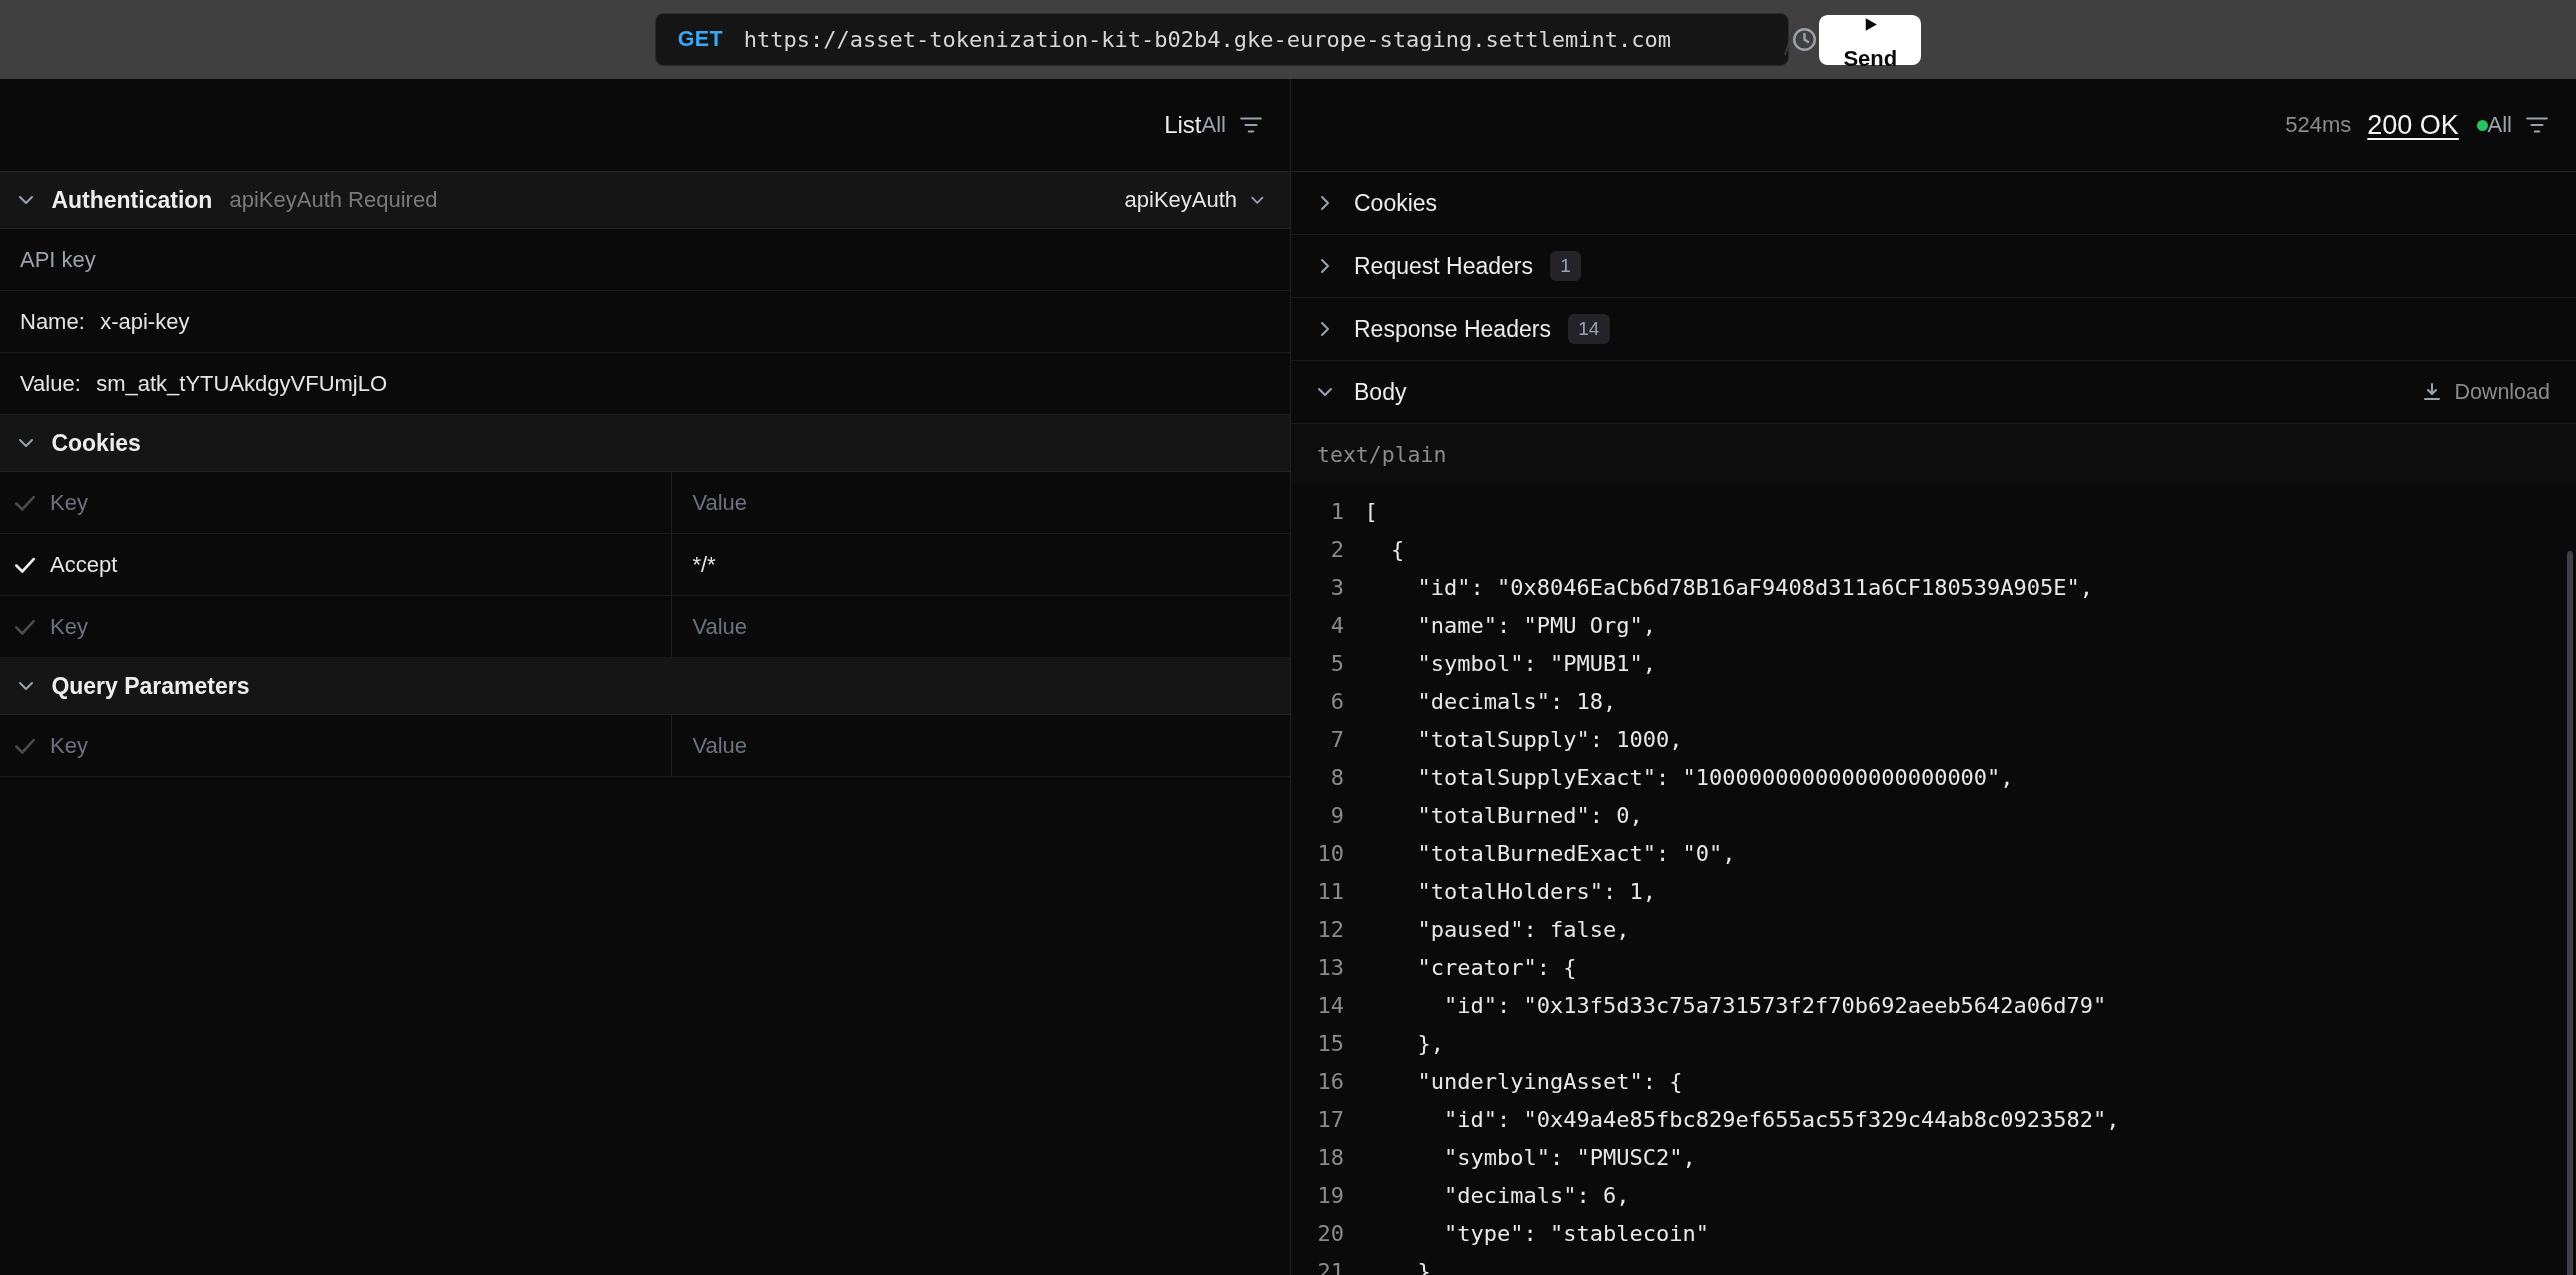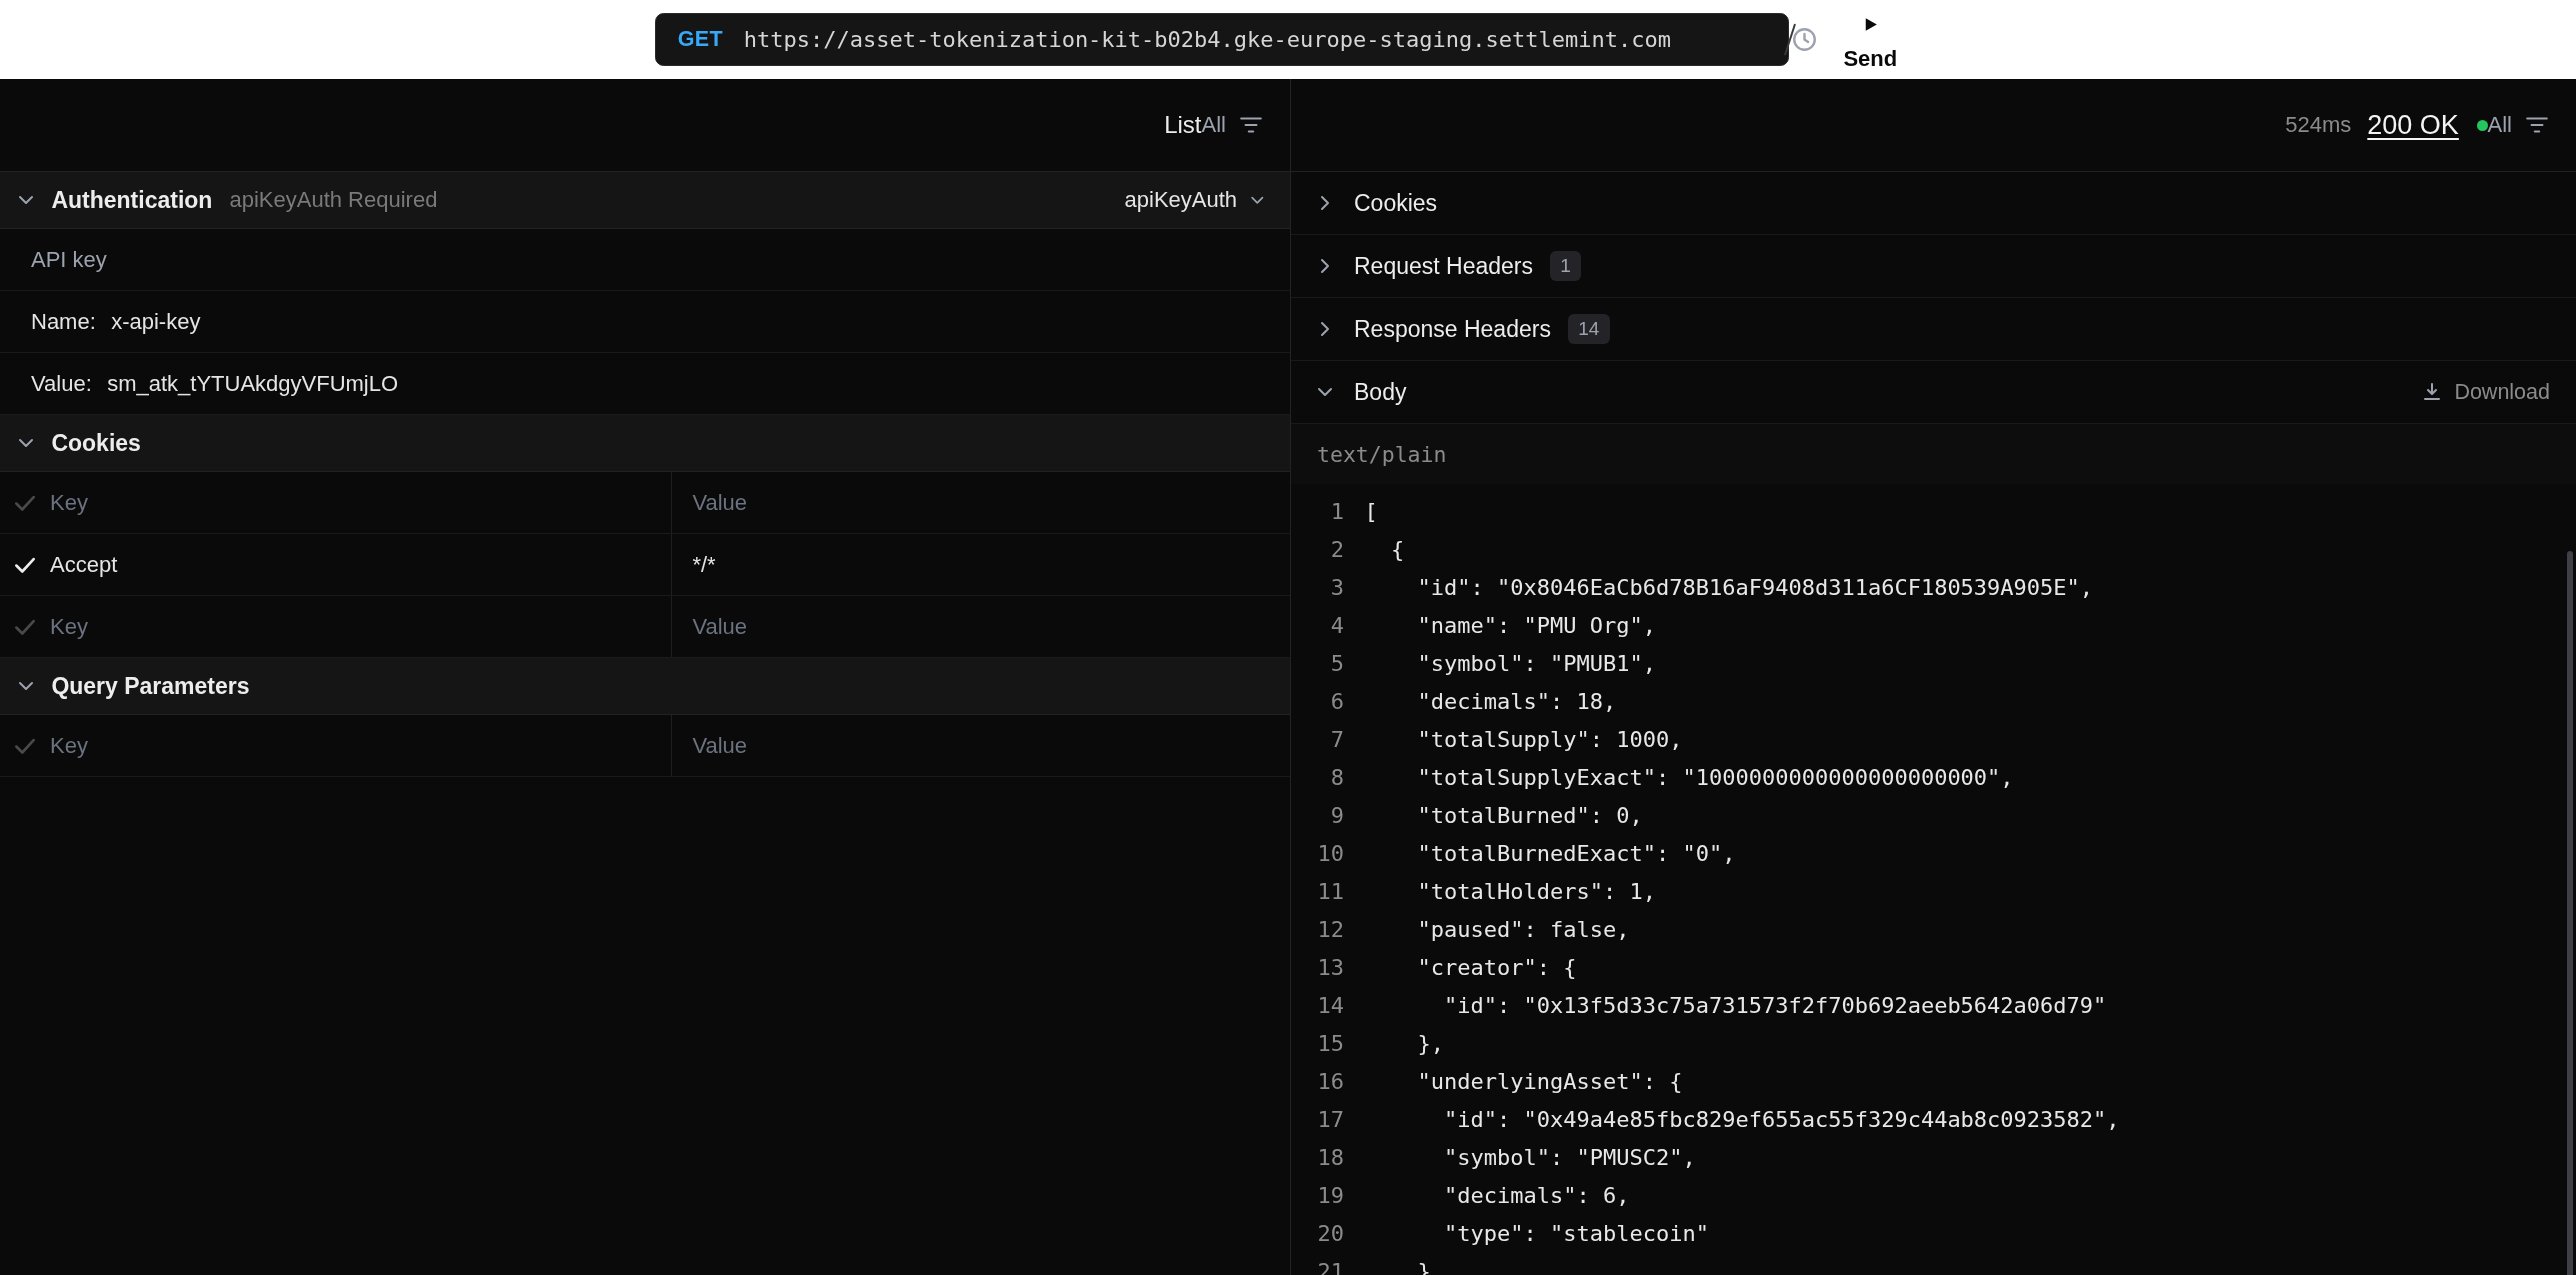--- a/index.html
+++ b/index.html
@@ -6,21 +6,21 @@
   html, body { width: 2576px; height: 1275px; }
   body {
     background: #0a0a0a;
     color: #e5e5e5;
     font-family: "Liberation Sans", "DejaVu Sans", sans-serif;
     overflow: hidden;
   }
 
   
   .topbar {
-    height: 79px; background: #ffffff;
+    height: 79px; background: #404040;
     display: flex; align-items: center; justify-content: center; 
   }
   .url-bar {
     display: flex; align-items: center; gap: 20.6px;
     width: 1134px; height: 53px;
     background: #151515; border: 0.9px solid #2b2b2b; border-radius: 8.6px;
     padding: 0 22px; overflow: hidden;
   }
   .method { color: #38a9f8; font-weight: 700; font-size: 21.5px; letter-spacing: 0.4px; flex: none; }
   .url-text { font-family: "DejaVu Sans Mono", monospace; font-size: 22px; color: #d6d6d6; white-space: nowrap; }
@@ -51,21 +51,21 @@
     display: flex; align-items: center; gap: 13.7px;
     padding: 0 22px 0 13.7px; border-bottom: 0.9px solid #222222;
   }
   .section-title { font-weight: 700; font-size: 23px; color: #ededed; }
   .section-sub { color: #7a7a7a; font-size: 22px; margin-left: 3.4px; }
   .chev { color: #9ca3af; flex: none; display: flex; }
   .auth-select { margin-left: auto; display: flex; align-items: center; gap: 10.3px; color: #e5e5e5; font-size: 22px; cursor: pointer; }
 
   .plain-row {
     height: 62px; display: flex; align-items: center;
-    padding: 0 31px; border-bottom: 0.9px solid #1a1a1a; font-size: 22px;
+    padding: 0 20px; border-bottom: 0.9px solid #1a1a1a; font-size: 22px;
   }
   .muted { color: #9ca3af; }
   .field-label { color: #e5e5e5; margin-right: 15.4px; }
   .field-input {
     background: transparent; border: none; outline: none; color: #e5e5e5;
     font-size: 22px; font-family: inherit; width: 772px;
   }
 
   .kv-row { height: 62px; display: flex; align-items: stretch; border-bottom: 0.9px solid #1a1a1a; }
   .kv-check { width: 50px; flex: none; display: flex; align-items: center; justify-content: center; cursor: pointer; }

